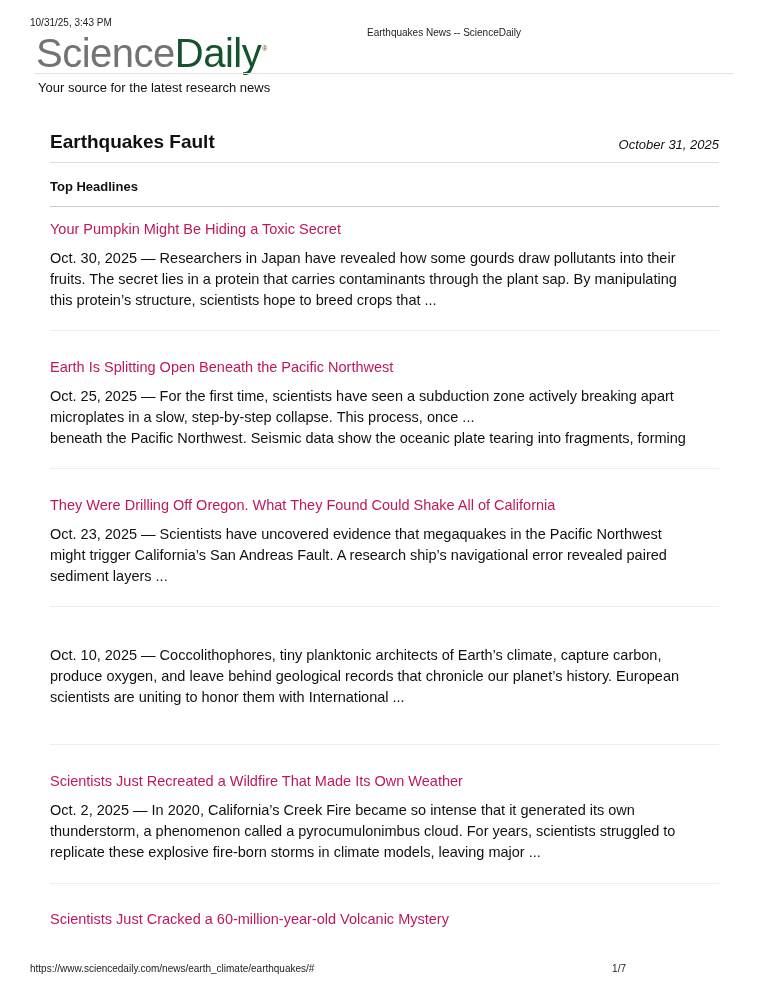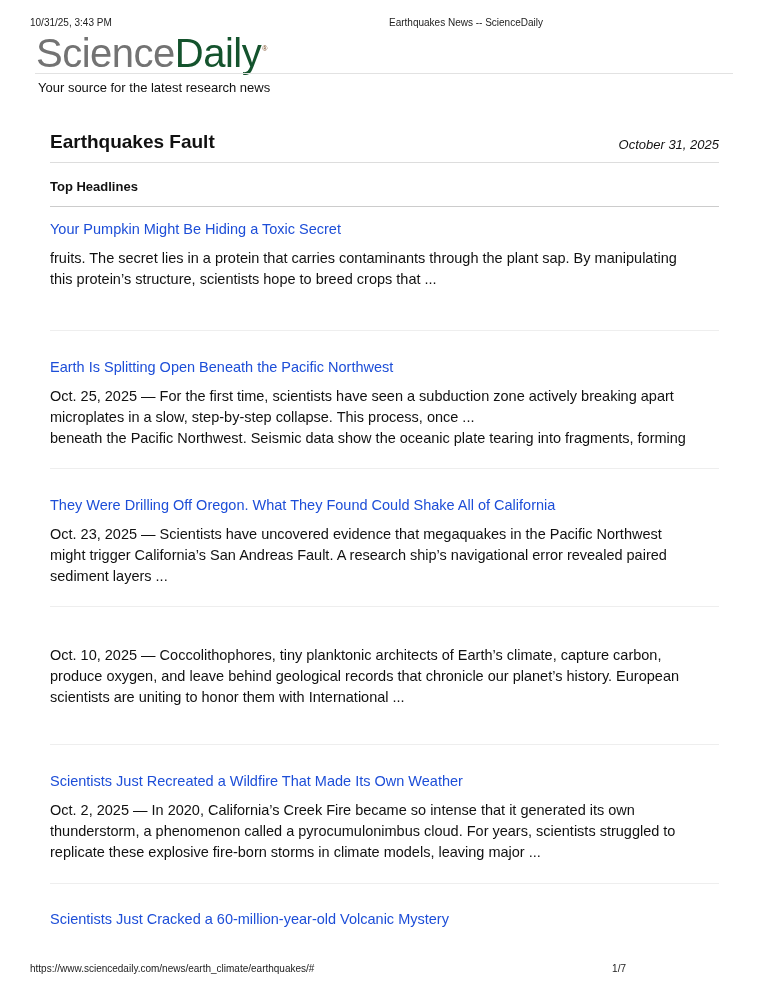--- a/index.html
+++ b/index.html
@@ -25,22 +25,21 @@
       color: #222;
     }
     .print-header .ph-date {
       position: absolute;
       left: 30px;
       top: 0;
     }
     .print-header .ph-title {
       position: absolute;
       left: 367px;
-      top: 0;
-      margin-left: 22px;
+      top: 10px;
     }
     .logo {
       position: absolute;
       left: 36px;
       top: 31px;
       height: 44px;
       white-space: nowrap;
       line-height: 44px;
     }
     .logo .logo-science {
@@ -136,21 +135,21 @@
     }
     .article {
       position: absolute;
       left: 0;
       width: 669px;
     }
     .article .headline {
       display: block;
       font-size: 14.5px;
       line-height: 17px;
-      color: #1d4ed8;
+      color: #be185d;
       text-decoration: none;
       white-space: nowrap;
     }
     .article .summary {
       margin-top: 10px;
       font-size: 14.5px;
       line-height: 21px;
       color: #111;
       width: 669px;
     }
@@ -192,20 +191,21 @@
   <h1 class="page-title">Earthquakes Fault</h1>
   <span class="page-date">October 31, 2025</span>
   <div class="rule-light" style="top:162px;"></div>
 
   <h2 class="section-title">Top Headlines</h2>
   <div class="rule-mid" style="top:206px;"></div>
 
   <div class="article" style="top:221px;">
     <a class="headline" href="#">Your Pumpkin Might Be Hiding a Toxic Secret</a>
     <div class="summary">
+      <div>Oct. 30, 2025 — Researchers in Japan have revealed how some gourds draw pollutants into their</div>
       <div>fruits. The secret lies in a protein that carries contaminants through the plant sap. By manipulating</div>
       <div>this protein’s structure, scientists hope to breed crops that ...</div>
     </div>
   </div>
   <div class="rule-faint" style="top:330px;"></div>
 
   <div class="article" style="top:359px;">
     <a class="headline" href="#">Earth Is Splitting Open Beneath the Pacific Northwest</a>
     <div class="summary">
       <div>Oct. 25, 2025 — For the first time, scientists have seen a subduction zone actively breaking apart</div>

